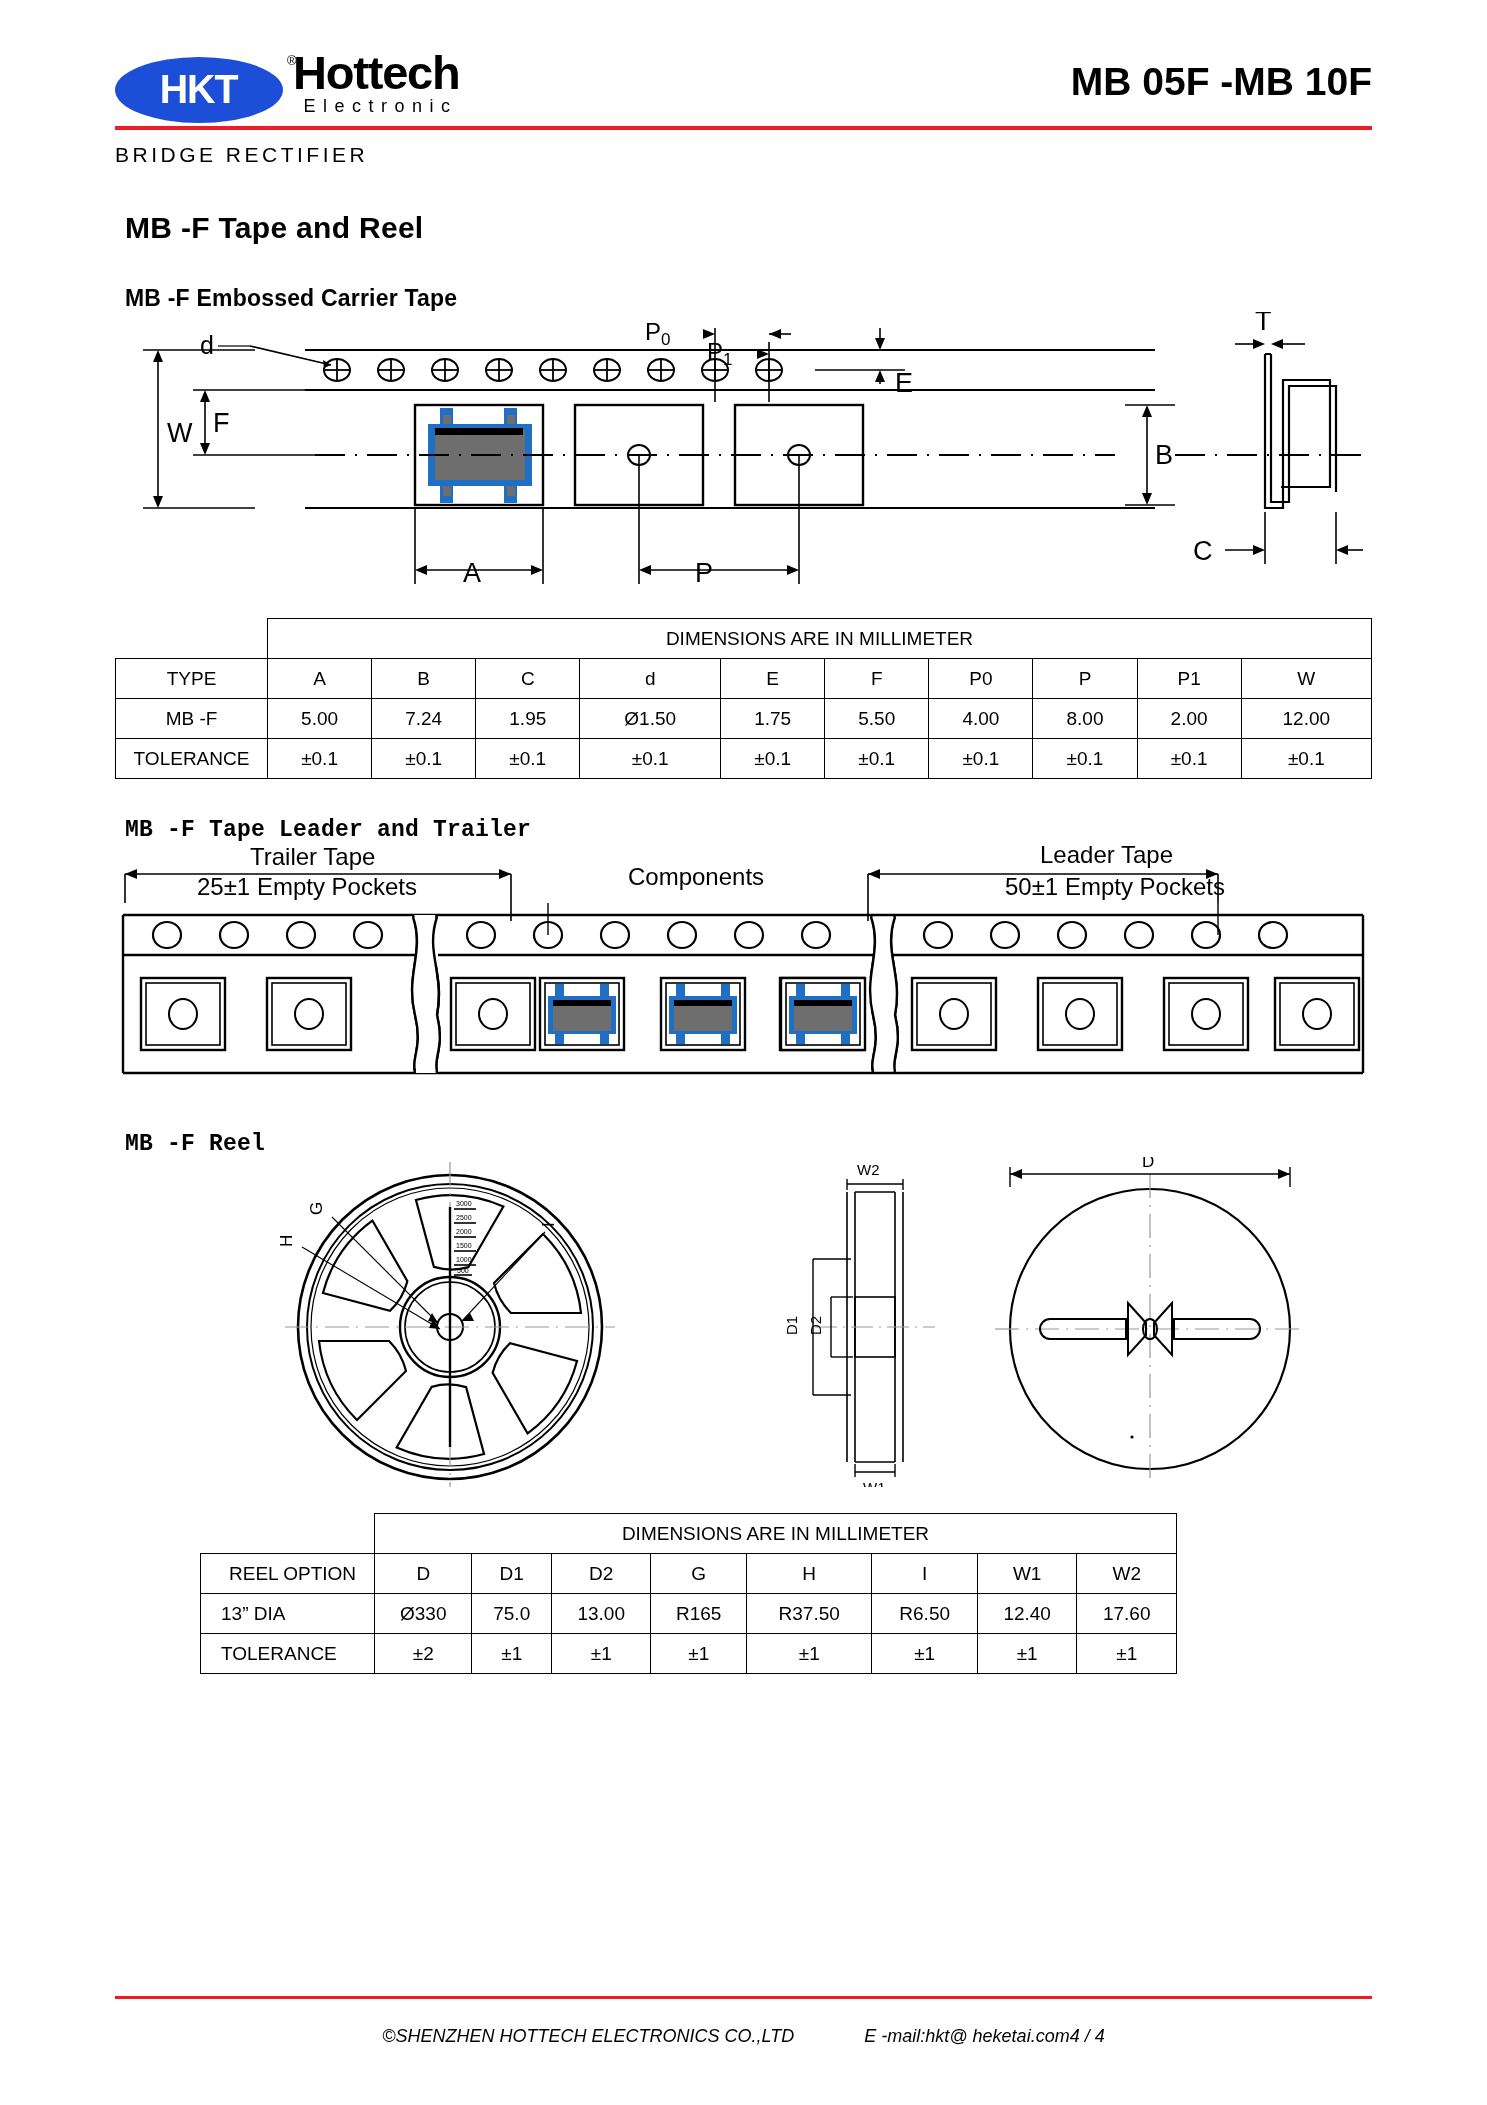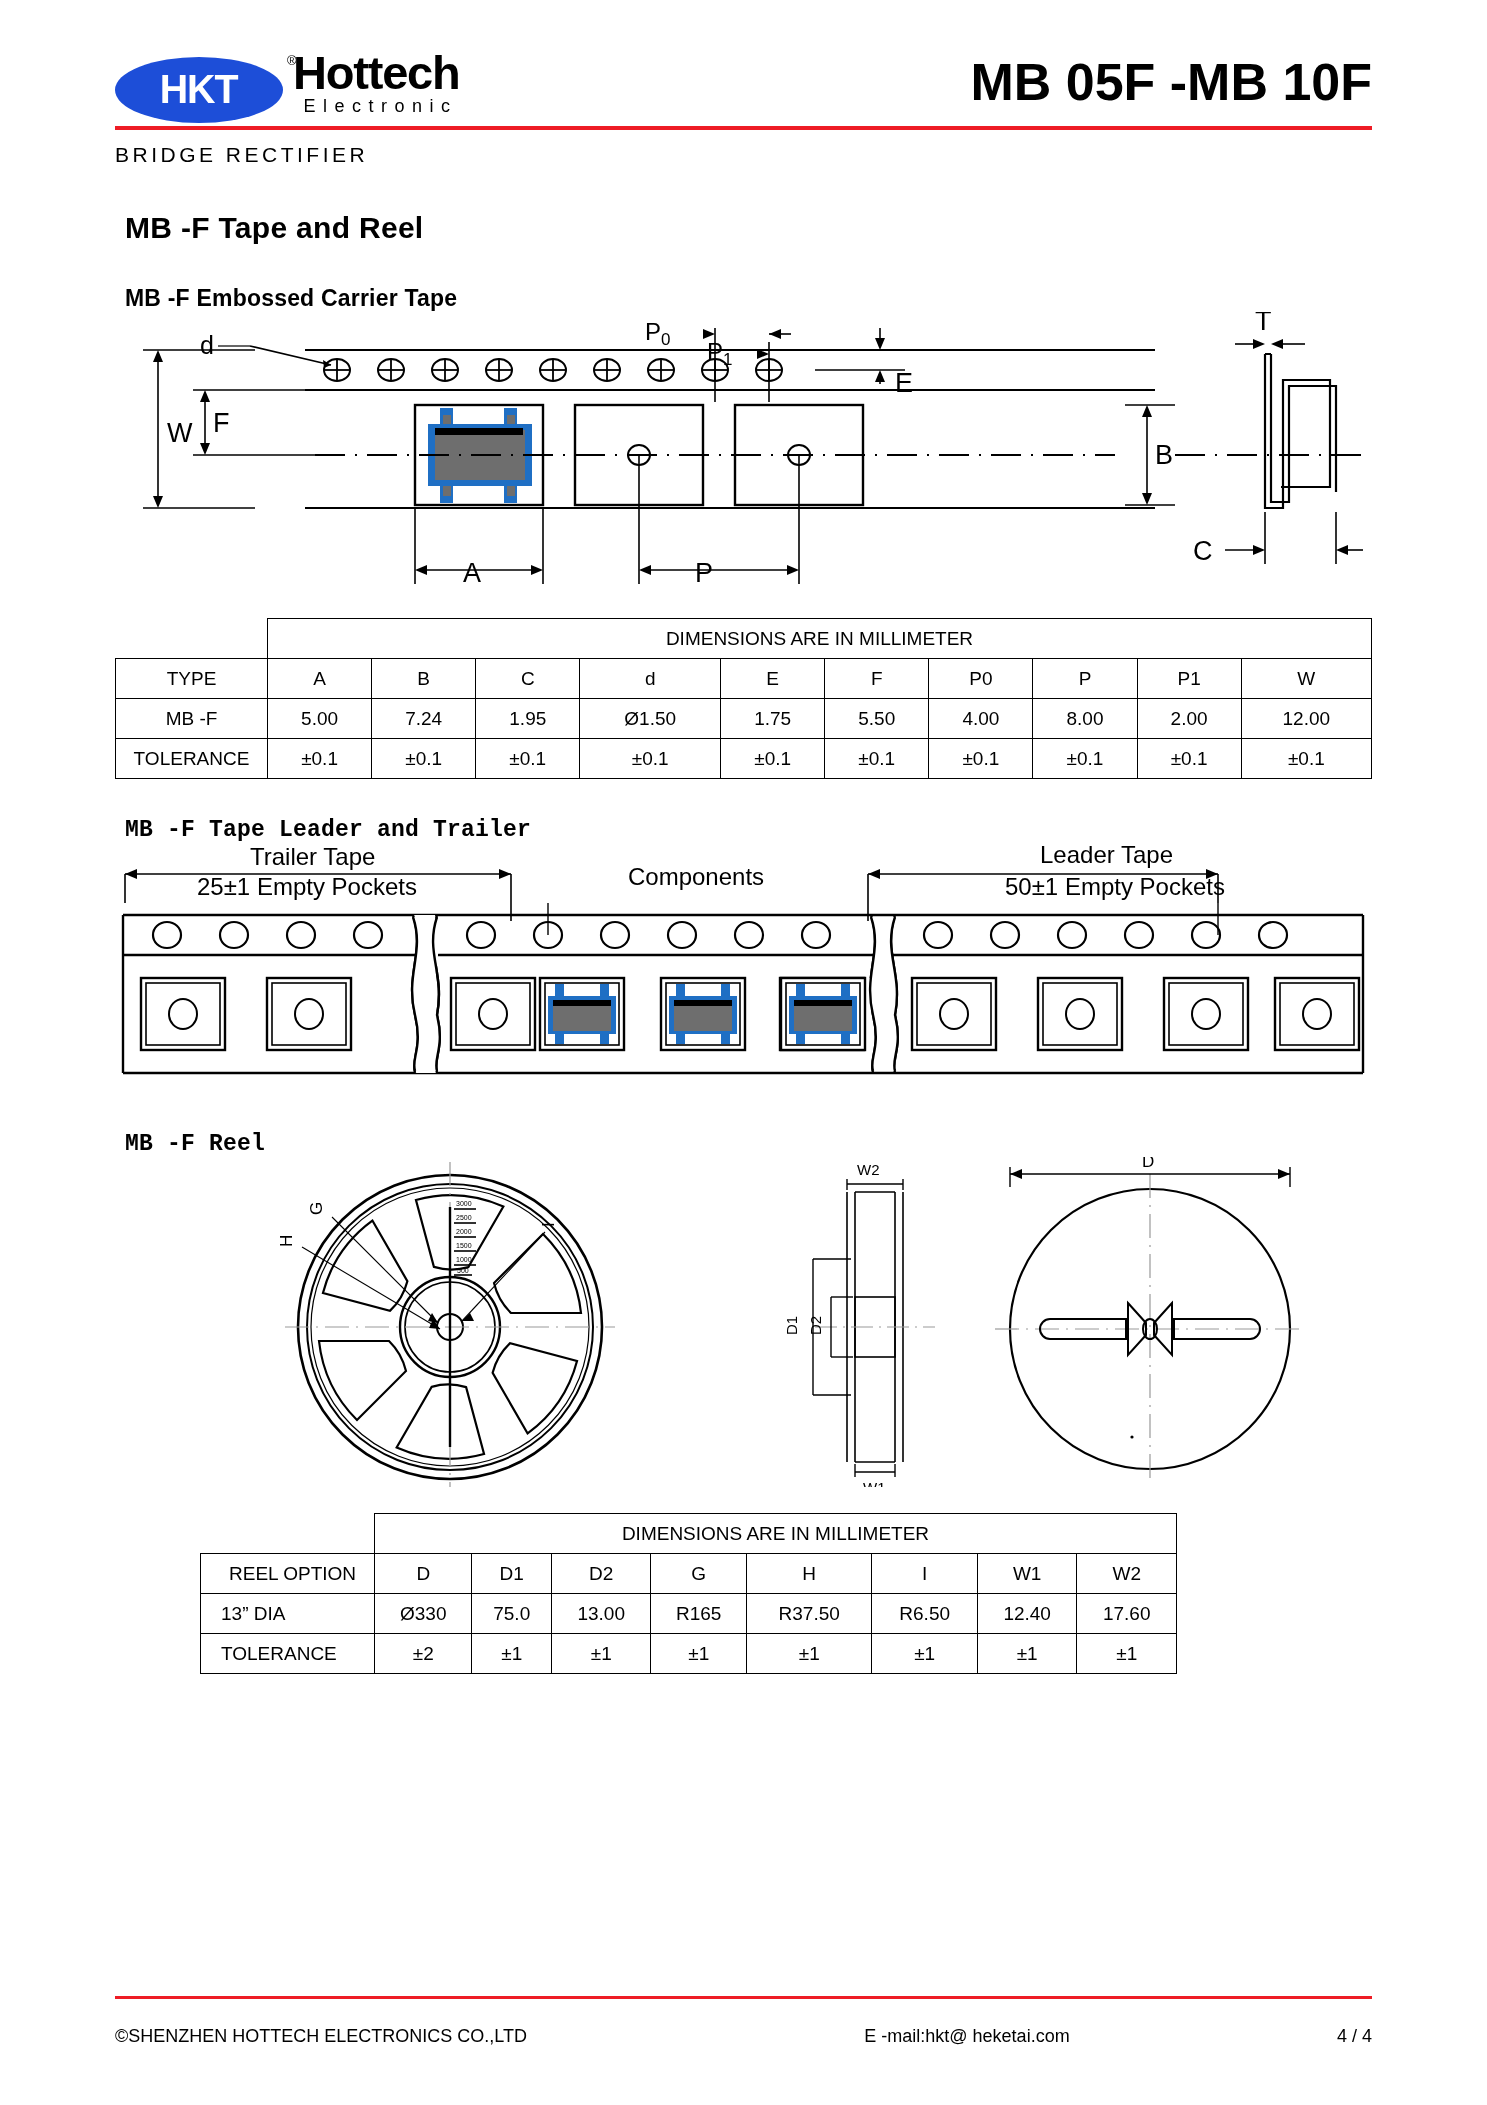--- a/index.html
+++ b/index.html
@@ -25,21 +25,21 @@
   }
   .logo-hkt {
     color:#fff; font-weight:bold; font-size:41px; letter-spacing:-1px;
     font-family:"Liberation Sans", sans-serif;
     transform:scaleX(0.96);
   }
   .logo-text { margin-left:10px; position:relative; top:0px;}
   .logo-reg { position:absolute; left:-6px; top:2px; font-size:13px; }
   .logo-hottech { font-size:47px; font-weight:bold; line-height:0.95; letter-spacing:-1.2px; }
   .logo-electronic { font-size:18px; letter-spacing:7.5px; text-align:right; margin-top:1px; padding-right:2px;}
-  .title-right { font-size:52px; font-weight:bold; letter-spacing:0px; padding-bottom:4px;}
+  .title-right { font-size:39px; font-weight:bold; letter-spacing:0px; padding-bottom:4px;}
 
   .red-rule { height:4px; background:#ee1c25; margin-top:6px; }
   .subhead { font-size:21px; letter-spacing:3.5px; margin-top:13px; }
 
   
   .h1-title { font-size:30px; font-weight:bold; margin:44px 0 0 10px; letter-spacing:0.3px; }
   .h2-title { font-size:23px; font-weight:bold; margin:40px 0 0 10px; letter-spacing:0.2px; }
   .h2-title.sp2 { margin-top:38px;font-family:Liberation Mono, monospace; }
 
   
@@ -52,21 +52,21 @@
   .tbl1 { width:1257px; margin-top:16px; margin-left:0px;}
   .tbl1 .c-type { width:152px; }
   .tbl1 td.blank { border-left:none; border-top:none; }
   .tbl2 { width:977px; margin:26px 0 0 85px; }
   .tbl2 .c-opt { width:174px; text-align:left; padding-left:28px; }
   .tbl2 td.lft { text-align:left; padding-left:20px; }
   .tbl2 td.blank { border-left:none; border-top:none; }
 
   
   .footer-rule { height:3px; background:#ee1c25; position:absolute; left:115px; right:115px; bottom:106px; }
-  .footer { position:absolute; left:115px; right:115px; bottom:58px; display:flex; justify-content:space-between; font-size:18px; }
+  .footer { position:absolute; left:115px; right:115px; bottom:58px; display:flex; justify-content:center; font-size:18px;font-style:italic; }
   .footer .mid { margin-left:70px; }
 </style>
 </head>
 <body>
 
 <div class="page">
 
   <div class="header">
     <div class="logo-wrap">
       <div class="logo-ellipse">

